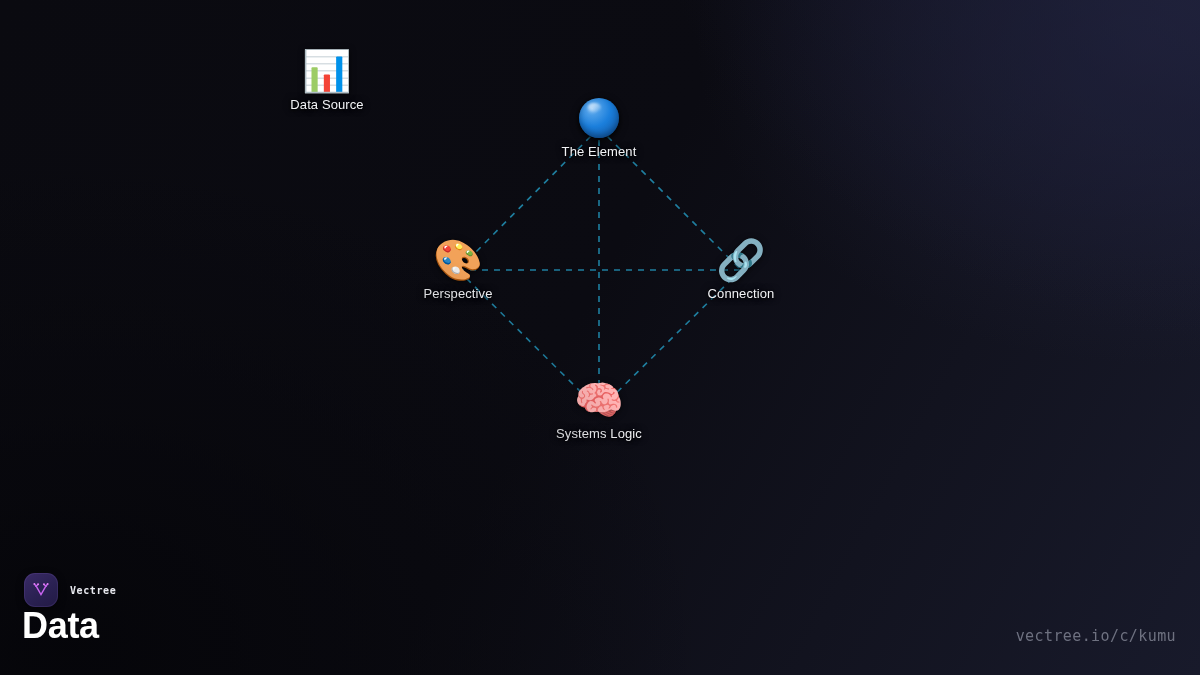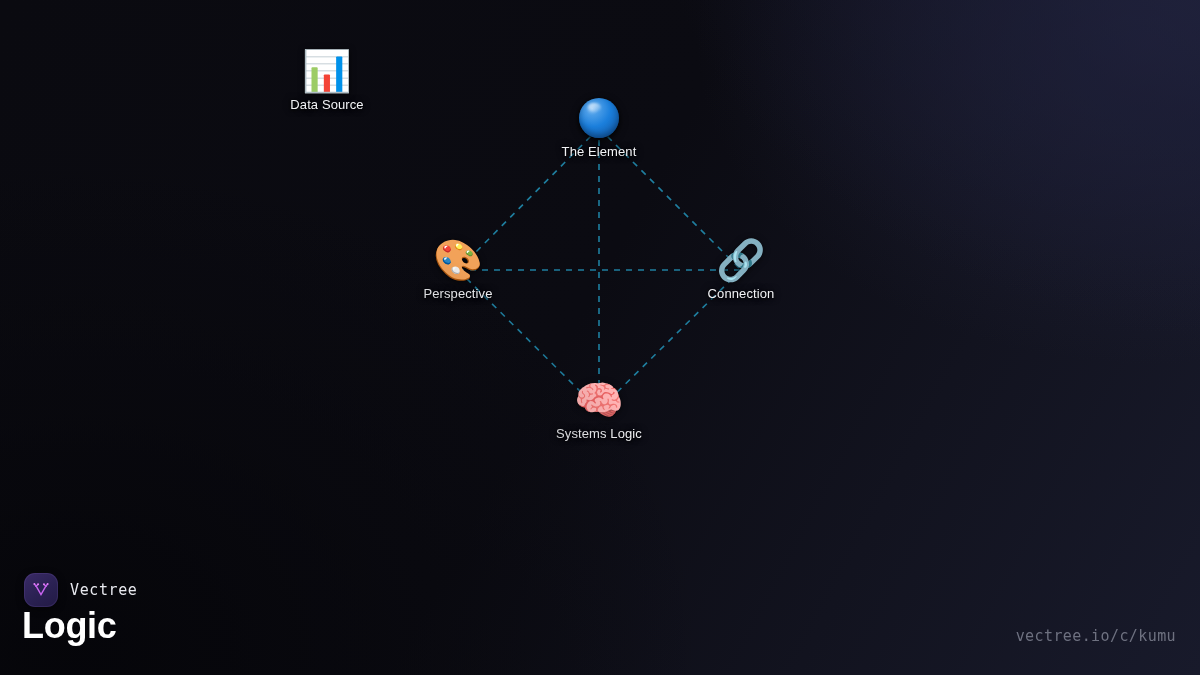--- a/index.html
+++ b/index.html
@@ -75,21 +75,21 @@
     display:flex; align-items:center; gap:12px;
   }
   #brand-logo {
     width:34px; height:34px; border-radius:11px;
     background:linear-gradient(145deg, #3a2a66 0%, #2a2152 55%, #221a44 100%);
     display:flex; align-items:center; justify-content:center;
     box-shadow:0 2px 7px rgba(0,0,0,0.5), inset 0 0 0 1px rgba(160,120,230,0.13);
   }
   #brand-name {
     font-family:"DejaVu Sans Mono", monospace;
-    font-size:15px; font-weight:400; color:#e9eaf0;
+    font-size:10px; font-weight:700; color:#e9eaf0;
     letter-spacing:0.6px;
   }
   #deck-title {
     position:absolute; left:22px; top:50px;
     font-size:36px; font-weight:700; color:#ffffff;
     letter-spacing:-0.3px;
   }
   #footer-url {
     position:absolute; right:24px; bottom:30px;
     font-family:"DejaVu Sans Mono", monospace;
@@ -151,17 +151,17 @@
           </g>
           <circle cx="4.0" cy="4.8" r="1.15" fill="#e07ff5"></circle>
           <circle cx="8.5" cy="5.0" r="1.15" fill="#e07ff5"></circle>
           <circle cx="20.0" cy="4.8" r="1.15" fill="#e07ff5"></circle>
           <circle cx="15.5" cy="5.0" r="1.15" fill="#e07ff5"></circle>
         </svg>
       </div>
       <span id="brand-name">Vectree</span>
     </div>
 
-    <div id="deck-title">Logic</div>
+    <div id="deck-title">Data</div>
     <div id="footer-url">vectree.io/c/kumu</div>
   </div>
 
 </div>
 
 </body></html>

